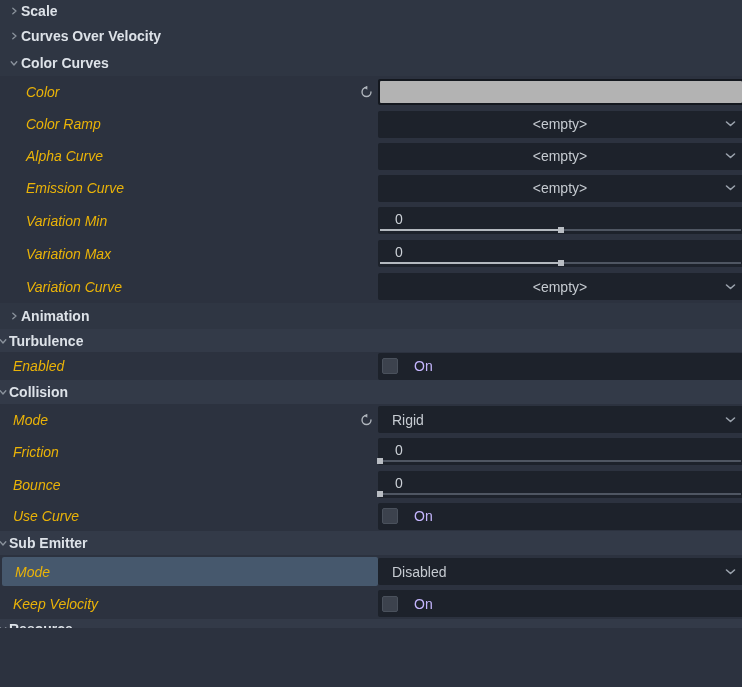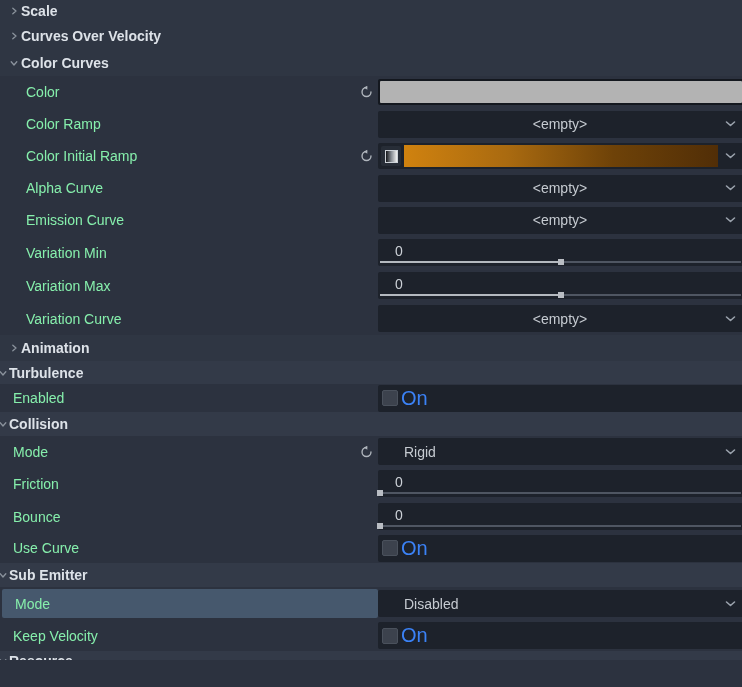--- a/index.html
+++ b/index.html
@@ -16,42 +16,42 @@
   .hdr{display:flex;align-items:center;font-weight:700;font-size:14px;color:#dde2e8;width:100%;}
   .hdr.l2{background:#2f3643;}
   .hdr.l1{background:#333a48;}
   .arr{display:flex;align-items:center;justify-content:center;flex:none;}
   .l2 .arr{width:12px;margin-left:8px;}
   .l1 .arr{width:10px;margin-left:-2px;}
   .hdr .htxt{margin-left:1px;}
 
   
   .lblcell{width:378px;flex:none;display:flex;align-items:center;position:relative;}
-  .lbl{font-size:14px;color:#86efac;padding-left:26px;white-space:nowrap;}
+  .lbl{font-size:14px;color:#eab308;padding-left:26px;white-space:nowrap;font-style:italic;}
   .ind1 .lbl{padding-left:13px;}
   .revert{position:absolute;right:5px;top:50%;transform:translateY(-50%);display:flex;cursor:pointer;}
   .valcell{flex:1;display:flex;align-items:center;min-width:0;position:relative;}
 
   .widget{background:#1d222b;border-radius:2px 0 0 2px;height:27px;flex:1;
           display:flex;align-items:center;position:relative;min-width:0;}
   .ddtext{font-size:14px;color:#c6cbd1;}
   .center-text{justify-content:center;}
-  .left-text .ddtext{padding-left:26px;}
+  .left-text .ddtext{padding-left:14px;}
   .chev{position:absolute;right:6px;top:50%;transform:translateY(-50%);display:flex;}
 
   
   .num{font-size:14px;color:#ccd1d7;padding-left:17px;margin-bottom:4px;}
   .track{position:absolute;left:2px;right:1px;bottom:3px;height:2px;background:#4f5662;}
   .fill{position:absolute;left:0;top:0;height:2px;background:#b4b9bf;}
   .grab{position:absolute;top:50%;transform:translate(-50%,-50%);width:6px;height:6px;background:#b9bdc3;}
 
   
   .cb{width:14px;height:14px;border-radius:2px;background:#3c424d;border:1px solid #4a515c;
       margin-left:4px;flex:none;cursor:pointer;}
-  .cblab{margin-left:3px;font-size:20px;color:#3b82f6;}
+  .cblab{margin-left:16px;font-size:14px;color:#c4b5fd;}
 
   
   .swatch-outer{background:#14181f;height:22px;border-radius:2px 0 0 2px;flex:1;
                 display:flex;padding:2px 0 2px 2px;}
   .swatch{flex:1;border-radius:1px;}
 
   
   .gwidget{height:26px;}
   .gicon{width:20px;height:20px;background:#272d37;border-radius:2px;margin-left:3px;
          display:flex;align-items:center;justify-content:center;flex:none;cursor:pointer;}
@@ -146,43 +146,20 @@
         <span class="ddtext">&lt;empty&gt;</span>
         <span class="chev">
             <svg width="11" height="7" viewBox="0 0 11 7">
               <use href="#ic-chev"></use>
             </svg>
           </span>
       </div>
     </div>
   </div>
 
-  <div class="row" style="height:32px">
-    <div class="lblcell">
-      <span class="lbl">Color Initial Ramp</span>
-      <span class="revert">
-          <svg width="13" height="13" viewBox="0 0 16 16">
-            <use href="#ic-revert"></use>
-          </svg>
-        </span>
-    </div>
-    <div class="valcell">
-      <div class="widget gwidget">
-        <span class="gicon">
-            <span class="gglyph"></span>
-          </span>
-        <div class="gbar" style="background: linear-gradient(90deg, rgb(208, 130, 15), rgb(169, 106, 16), rgb(110, 66, 8), rgb(81, 46, 7));"></div>
-        <span class="chev">
-            <svg width="11" height="7" viewBox="0 0 11 7">
-              <use href="#ic-chev"></use>
-            </svg>
-          </span>
-      </div>
-    </div>
-  </div>
 
   <div class="row" style="height:32px">
     <div class="lblcell">
       <span class="lbl">Alpha Curve</span>
     </div>
     <div class="valcell">
       <div class="widget center-text">
         <span class="ddtext">&lt;empty&gt;</span>
         <span class="chev">
             <svg width="11" height="7" viewBox="0 0 11 7">

